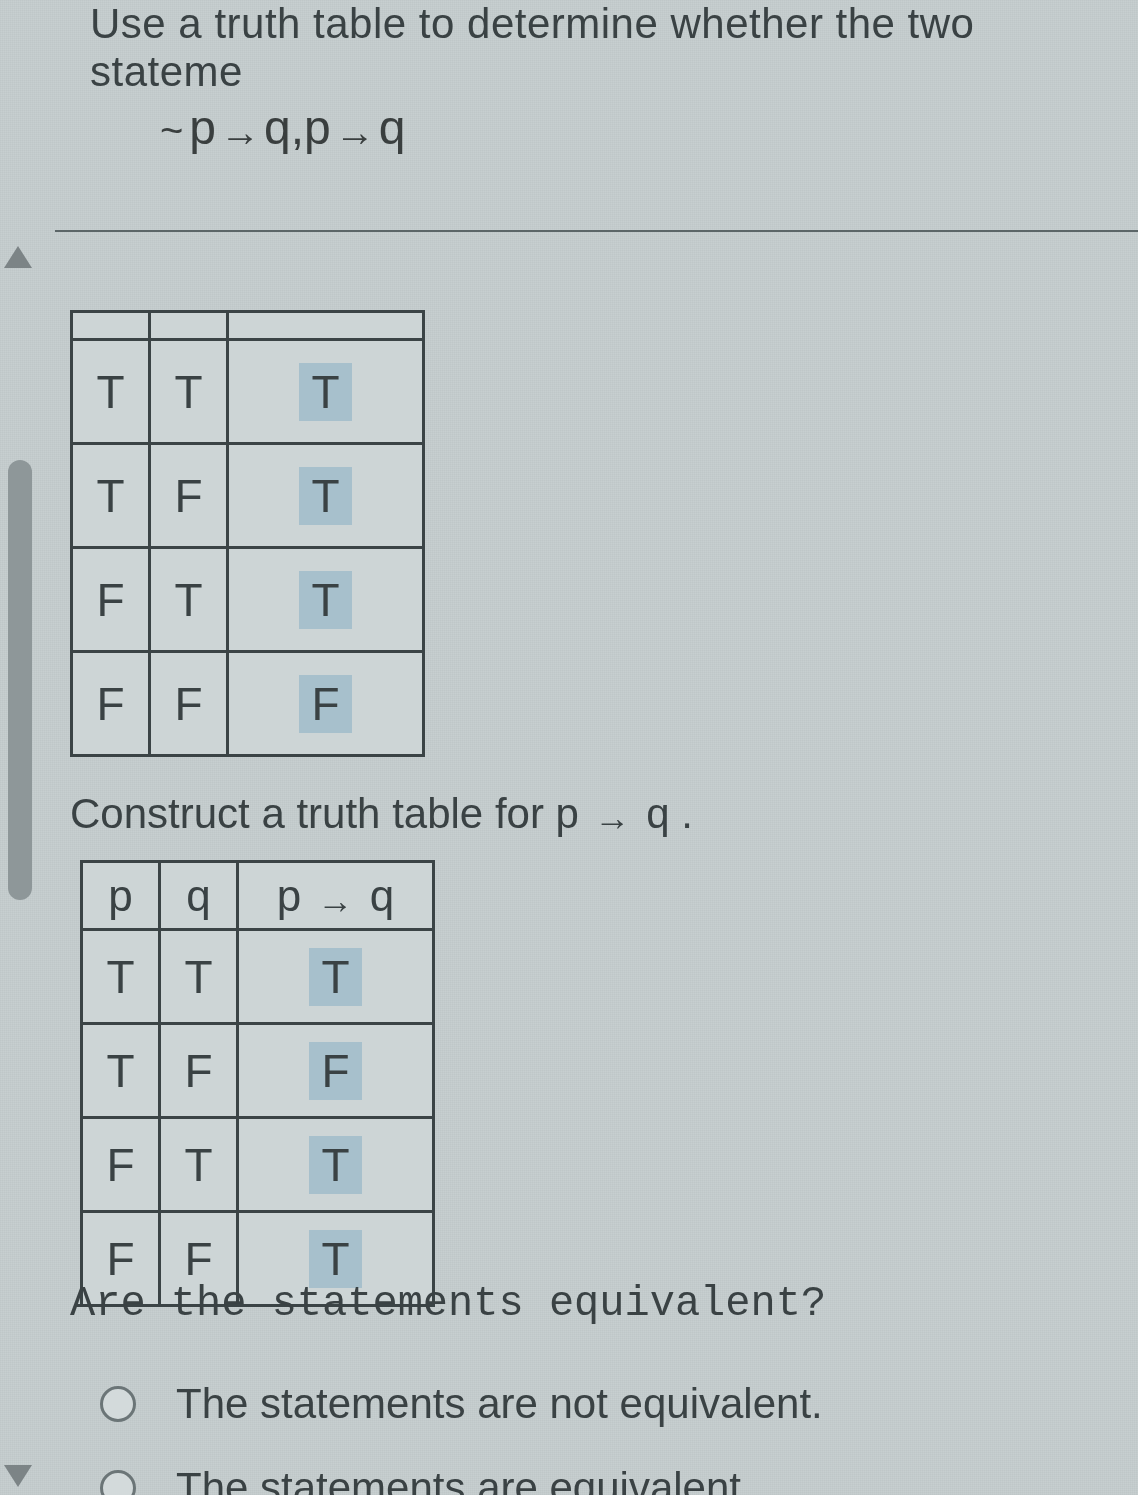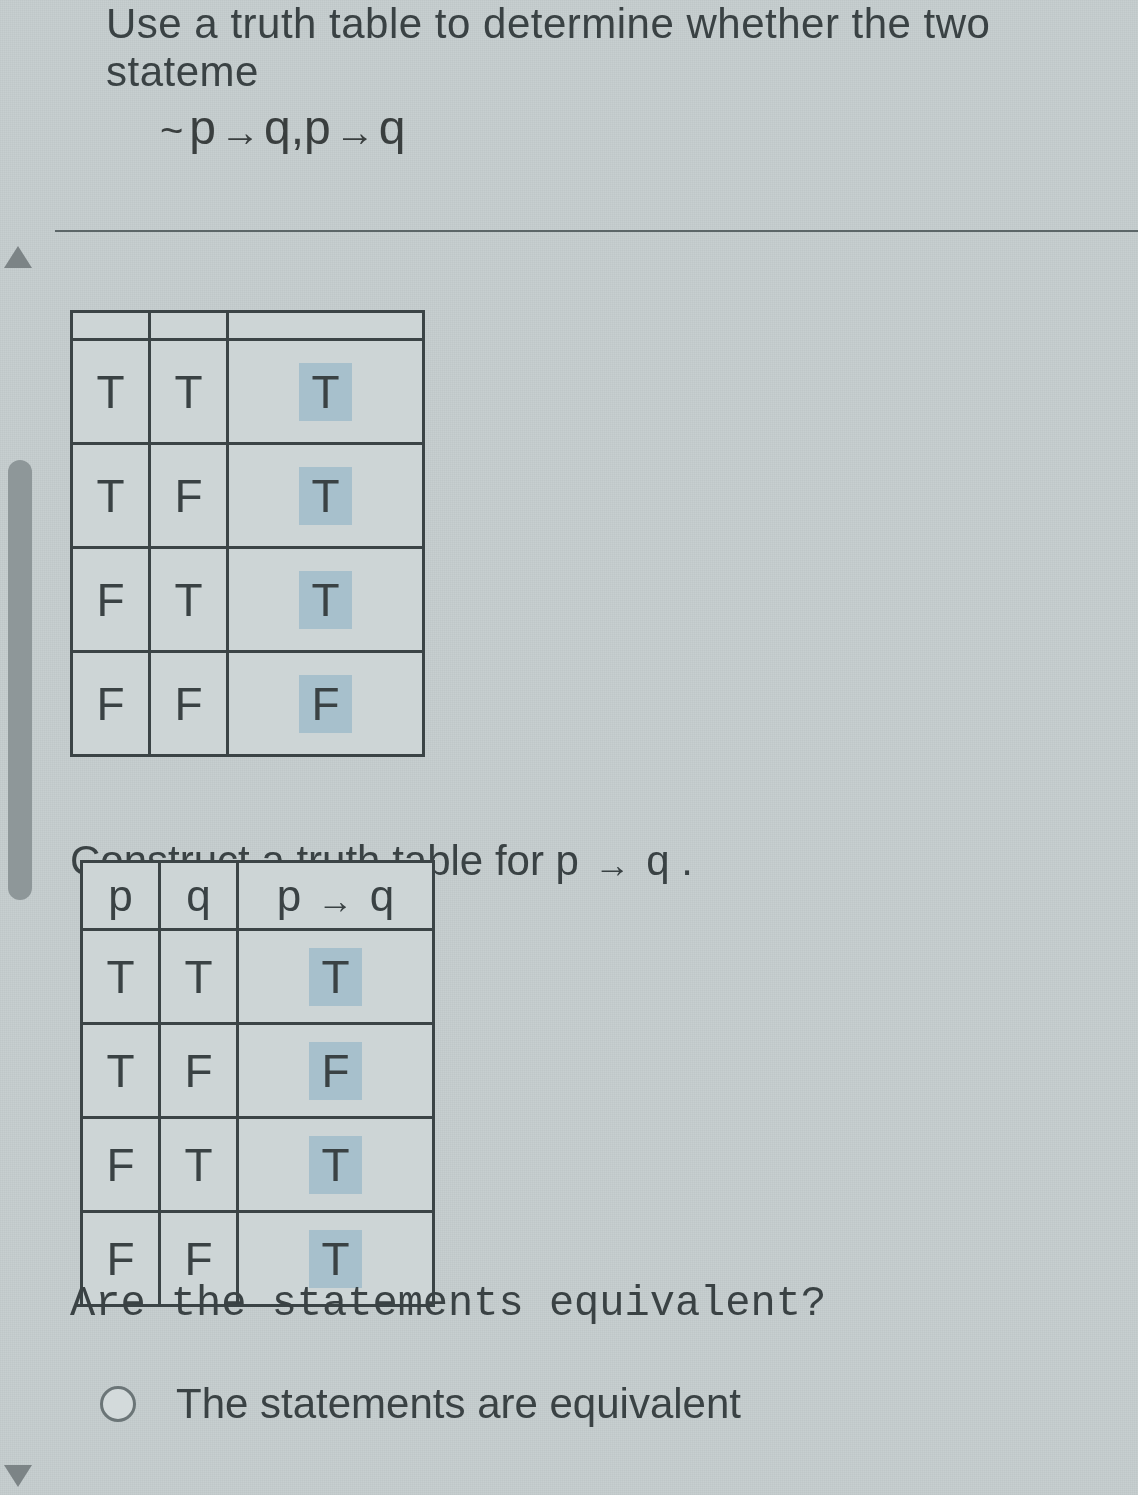--- a/index.html
+++ b/index.html
@@ -14,21 +14,20 @@
     color: #3a3f3f;
     position: relative;
     overflow: hidden;
   }
   .prompt {
     position: absolute;
     left: 90px; top: 0;
     font-size: 42px;
     color: #3a4244;
     letter-spacing: 0.5px;
-    margin-left: 16px;
   }
   .expr-row {
     position: absolute;
     left: 160px; top: 100px;
     font-size: 48px;
     display: flex; align-items: baseline;
   }
   .tilde { margin-right: 6px; font-size: 40px; }
   .arrow { font-size: 40px; margin: 0 4px; position: relative; top: 2px; }
   .hr {
@@ -80,21 +79,20 @@
     display: inline-block;
     background: #a7c0cc;
     padding: 2px 12px;
   }
 
   .instr2 {
     position: absolute;
     left: 70px; top: 790px;
     font-size: 42px;
     color: #3a4244;
-    margin-top: 47px;
   }
   .instr2 .arrow { font-size: 36px; }
 
   .tbl2 { left: 80px; top: 860px; }
   .tbl2 .hdr td { height: 68px; font-size: 44px; }
   .tbl2 .hdr .wd span.arrow { font-size: 36px; }
   .tbl2 .body-row td { height: 94px; }
 
   .ask {
     position: absolute;
@@ -215,15 +213,20 @@
   </tr>
 </tbody>
   </table>
 
 <div class="ask">Are the statements equivalent?</div>
 
 <div class="opts">
   <label class="opt">
 
     <span class="radio-skin"></span>
+    <span>The statements are not equivalent.</span>
+  </label>
+  <label class="opt">
+
+    <span class="radio-skin"></span>
     <span>The statements are equivalent</span>
   </label>
 </div>
 
 </body></html>

